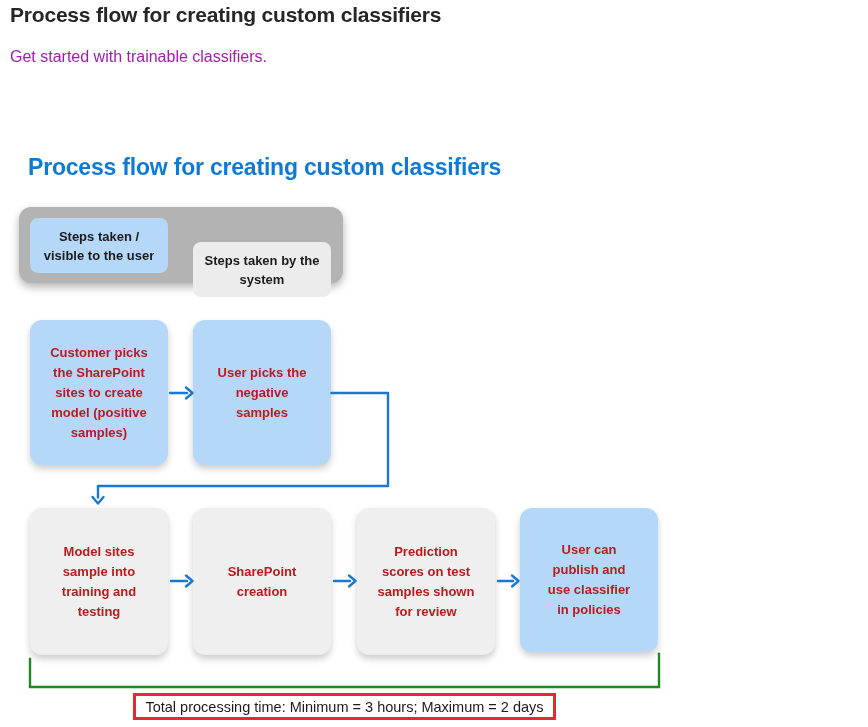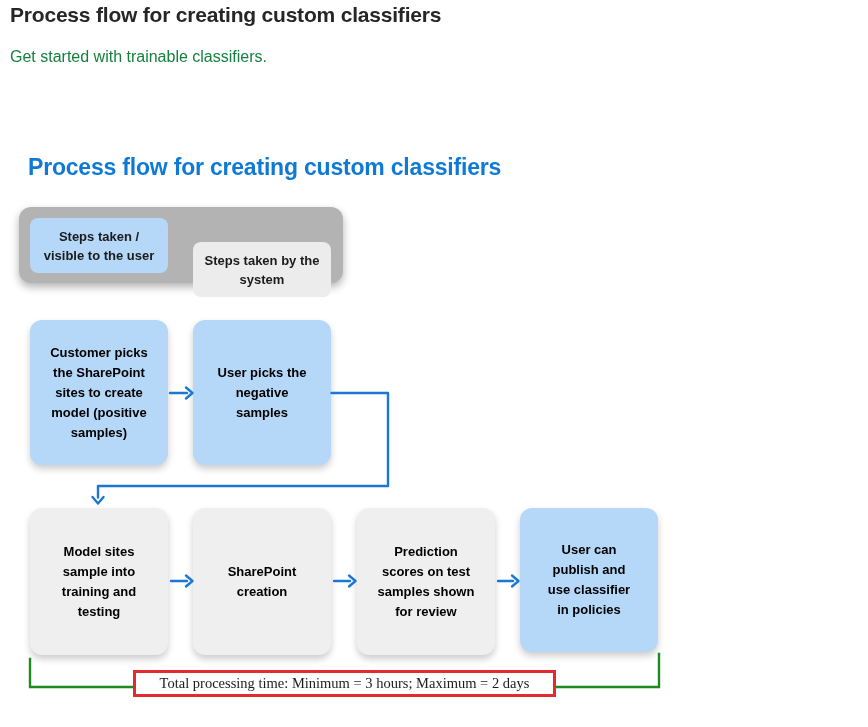--- a/index.html
+++ b/index.html
@@ -25,21 +25,21 @@
   .intro {
     position: absolute;
     left: 10px; top: 44px;
     width: 856px;
     font-size: 16px;
     line-height: 26px;
     color: #4c4c4c;
     white-space: pre-line;
   }
   .intro a {
-    color: #15803d;
+    color: #a21caf;
     text-decoration: none;
   }
 
   .diagram-title {
     position: absolute;
     left: 28px; top: 154px;
     font-size: 23px;
     font-weight: 700;
     color: #0f7ad6;
     letter-spacing: -0.2px;
@@ -67,21 +67,21 @@
   .legend-box.user   { left: 11px;  background: #b5d7f8; }
   .legend-box.system { left: 174px; background: #ececec; margin-top: 24px; }
 
   .flow-box {
     position: absolute;
     width: 138px;
     border-radius: 12px;
     display: flex; align-items: center; justify-content: center;
     text-align: center;
     font-size: 13px; font-weight: 700; line-height: 20px;
-    color: #000000;
+    color: #b91c1c;
     white-space: pre-line;
     box-shadow: 0 4px 7px rgba(0,0,0,0.20);
   }
   .flow-box.user   { background: #b5d7f8; }
   .flow-box.system { background: #efefef; }
 
   .box-r1 { top: 320px; height: 145px; }
   .box-r2 { top: 508px; height: 147px; }
 
   #b1 { left: 30px;  }
@@ -95,29 +95,28 @@
     position: absolute;
     left: 0; top: 0;
     width: 868px; height: 727px;
     pointer-events: none;
   }
   .blue-line  { stroke: #1a78d4; stroke-width: 2.4; fill: none; stroke-linecap: round; stroke-linejoin: round; }
   .green-line { stroke: #1f8a1f; stroke-width: 2.4; fill: none; stroke-linecap: square; }
 
   .total-box {
     position: absolute;
-    left: 133px; top: 670px;
+    left: 133px; top: 693px;
     width: 423px; height: 27px;
     background: #ffffff;
     border: 3px solid #e12b2e;
     display: flex; align-items: center; justify-content: center;
     font-size: 14.5px;
     color: #1c1c1c;
     white-space: nowrap;
-    font-family: Liberation Serif, serif;
   }
 </style>
 </head>
 <body>
 
 <h1 class="page-title">Process flow for creating custom classifiers</h1>
 
 <p class="intro"><a href="#">Get started with trainable classifiers.</a></p>
 
 <h2 class="diagram-title">Process flow for creating custom classifiers</h2>

